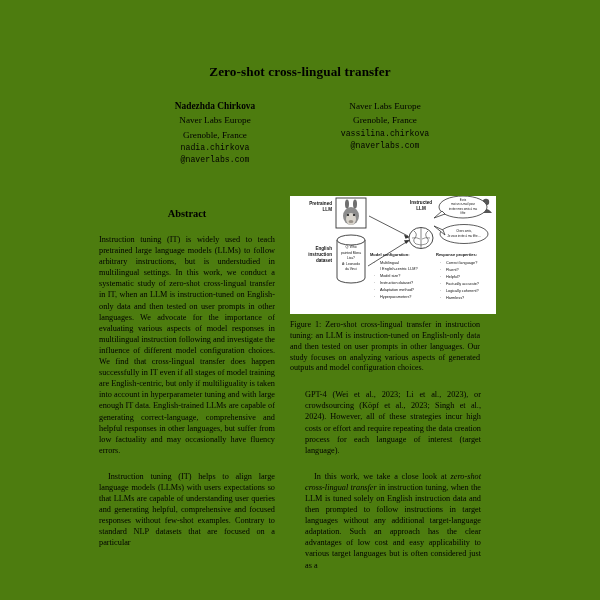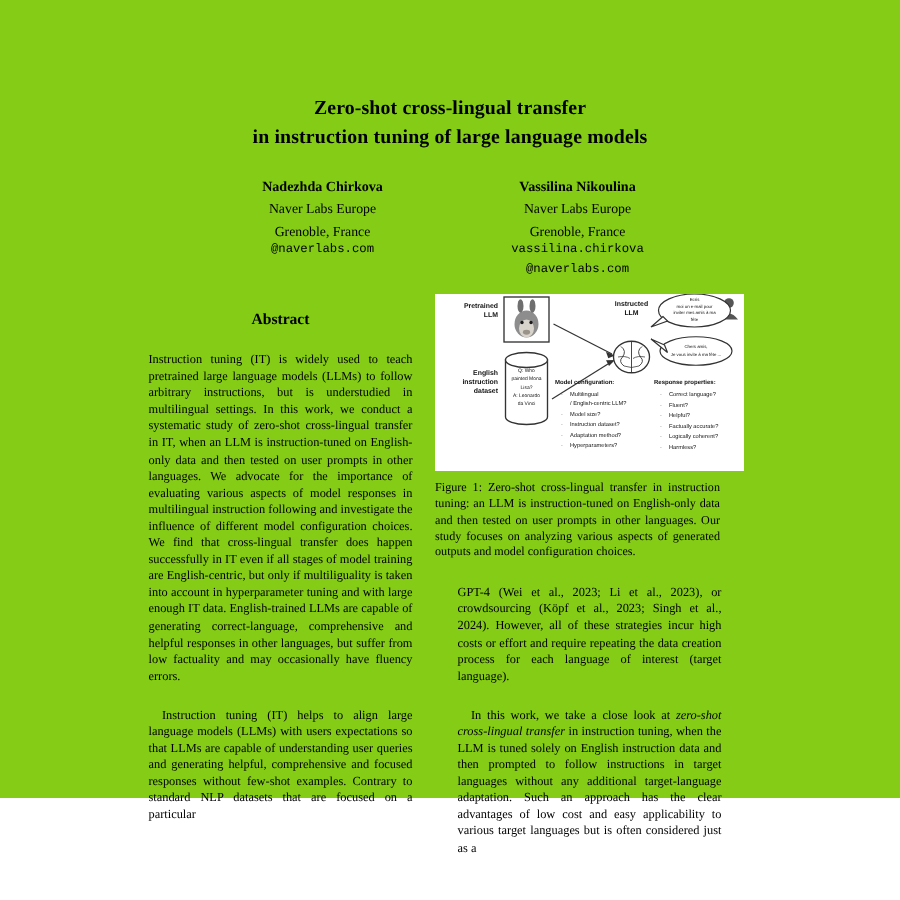--- a/index.html
+++ b/index.html
@@ -10,22 +10,22 @@
   body {
     width: 600px;
     height: 600px;
     overflow: hidden;
     font-family: "Liberation Serif", "DejaVu Serif", serif;
     color: #000000;
   }
   .page {
     position: relative;
     width: 600px;
-    height: 532px;
-    background: #84cc16;
+    height: 600px;
+    background: #4d7c0f;
     padding: 0;
     box-sizing: border-box;
   }
   .title-block {
     padding-top: 62px;
     text-align: center;
   }
   .paper-title {
     font-size: 13.2px;
     font-weight: bold;
@@ -120,32 +120,31 @@
   }
 </style>
 </head>
 <body>
 
 <div class="page">
 
   <div class="title-block">
     <div class="paper-title">
       <div>Zero-shot cross-lingual transfer</div>
-      <div>in instruction tuning of large language models</div>
     </div>
 
     <div class="authors">
       <div class="author">
         <div class="author-name">Nadezhda Chirkova</div>
         <div class="author-affil">Naver Labs Europe</div>
         <div class="author-affil">Grenoble, France</div>
+        <div class="author-email">nadia.chirkova</div>
         <div class="author-email">@naverlabs.com</div>
       </div>
       <div class="author">
-        <div class="author-name">Vassilina Nikoulina</div>
         <div class="author-affil">Naver Labs Europe</div>
         <div class="author-affil">Grenoble, France</div>
         <div class="author-email">vassilina.chirkova</div>
         <div class="author-email">@naverlabs.com</div>
       </div>
     </div>
   </div>
 
   <div class="columns">
 

